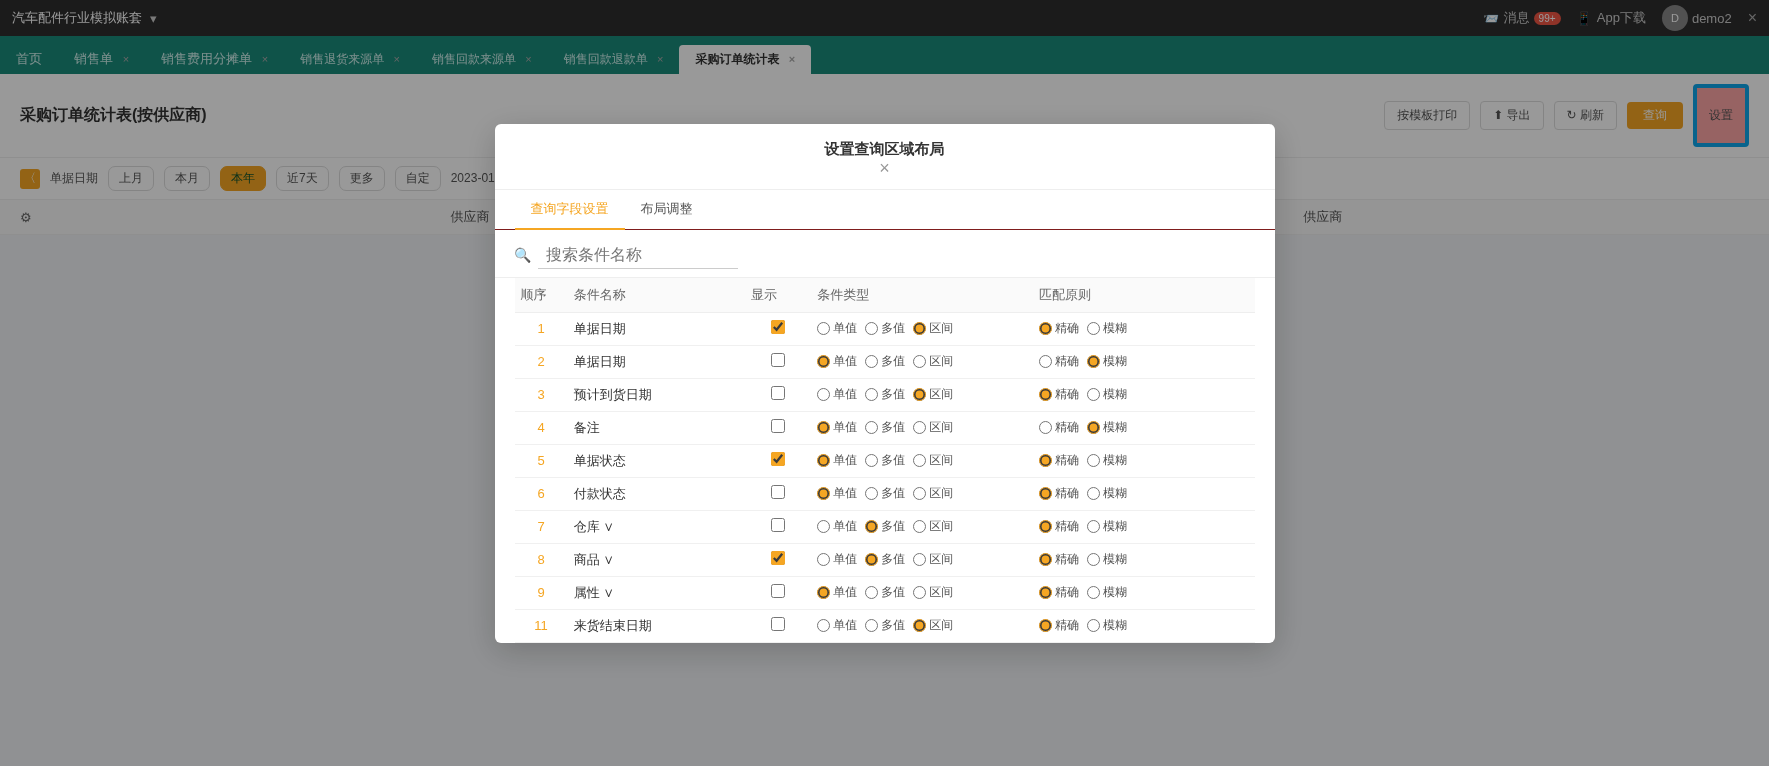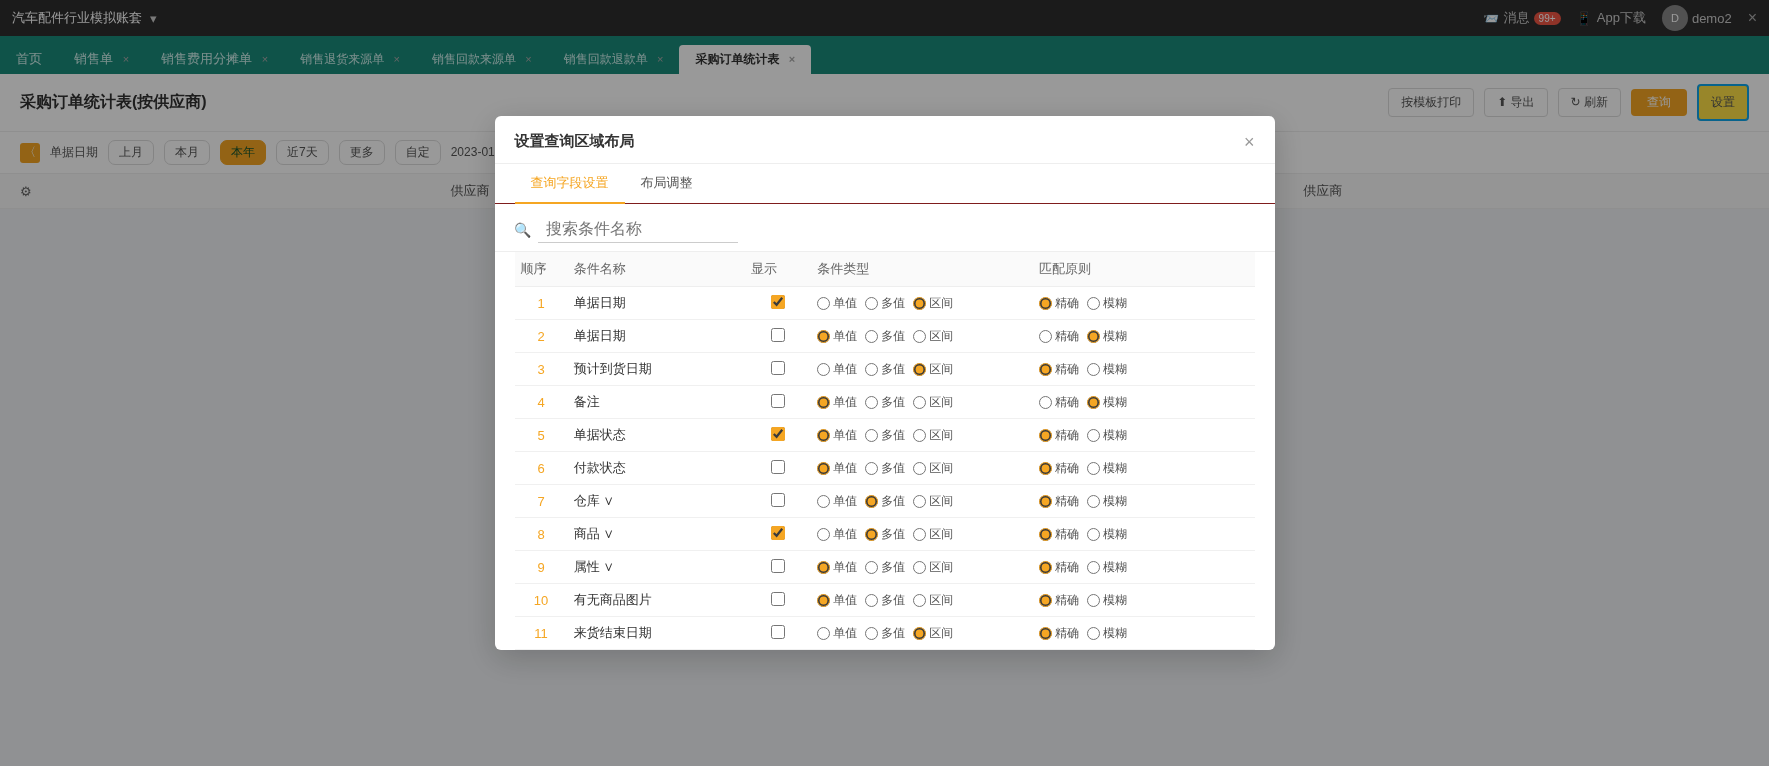--- a/index.html
+++ b/index.html
@@ -63,21 +63,21 @@
       align-items: center;
       justify-content: space-between;
       border-bottom: 1px solid #eee;
     }
     .page-title { font-size: 16px; font-weight: bold; color: #333; }
     .page-actions { display: flex; gap: 10px; align-items: center; }
     .btn-print { background: #fff; border: 1px solid #ddd; padding: 5px 12px; border-radius: 4px; cursor: pointer; font-size: 12px; color: #555; display: flex; align-items: center; gap: 4px; }
     .btn-export { background: #fff; border: 1px solid #ddd; padding: 5px 12px; border-radius: 4px; cursor: pointer; font-size: 12px; color: #555; }
     .btn-refresh { background: #fff; border: 1px solid #ddd; padding: 5px 12px; border-radius: 4px; cursor: pointer; font-size: 12px; color: #555; }
     .btn-query { background: #f5a623; color: #fff; border: none; padding: 5px 16px; border-radius: 4px; cursor: pointer; font-size: 12px; }
-    .btn-settings { background: #fde047; border: 2px solid #0ea5e9; padding: 8px 12px; border-radius: 4px; cursor: pointer; font-size: 12px; color: #555; }
+    .btn-settings { background: #fca5a5; border: 4px solid #0ea5e9; padding: 19px 12px; border-radius: 4px; cursor: pointer; font-size: 12px; color: #555; }
 
     
     .filter-bar {
       background: #fff;
       padding: 8px 20px;
       display: flex;
       align-items: center;
       gap: 10px;
       border-bottom: 1px solid #eee;
       flex-wrap: wrap;
@@ -121,20 +121,21 @@
       box-shadow: 0 8px 32px rgba(0,0,0,0.2);
       display: flex;
       flex-direction: column;
     }
     .dialog-header {
       padding: 16px 20px 12px;
       border-bottom: 1px solid #eee;
       display: flex;
       align-items: center;
       justify-content: space-between;
+      flex-direction: column;
     }
     .dialog-title { font-size: 15px; font-weight: bold; color: #333; }
     .dialog-close { cursor: pointer; color: #999; font-size: 18px; line-height: 1; }
 
     
     .dialog-tabs {
       display: flex;
       gap: 0;
       padding: 0 20px;
       border-bottom: 1px solid #7f1d1d;
@@ -507,38 +508,20 @@
                   </div>
                 </td>
                 <td>
                   <div class="radio-group">
                     <label class="radio-item"><input type="radio" name="match_8" checked="" style="">精确</label>
                     <label class="radio-item"><input type="radio" name="match_8" style="">模糊</label>
                   </div>
                 </td>
               </tr>
               <tr>
-                <td style="text-align: center; color: rgb(245, 166, 35); font-weight: 500;">10</td>
-                <td>有无商品图片</td>
-                <td style="text-align: center;"><input type="checkbox" style=""></td>
-                <td>
-                  <div class="radio-group">
-                    <label class="radio-item"><input type="radio" name="type_9" checked="" style="">单值</label>
-                    <label class="radio-item"><input type="radio" name="type_9" style="">多值</label>
-                    <label class="radio-item"><input type="radio" name="type_9" style="">区间</label>
-                  </div>
-                </td>
-                <td>
-                  <div class="radio-group">
-                    <label class="radio-item"><input type="radio" name="match_9" checked="" style="">精确</label>
-                    <label class="radio-item"><input type="radio" name="match_9" style="">模糊</label>
-                  </div>
-                </td>
-              </tr>
-              <tr>
                 <td style="text-align: center; color: rgb(245, 166, 35); font-weight: 500;">11</td>
                 <td>来货结束日期</td>
                 <td style="text-align: center;"><input type="checkbox" style=""></td>
                 <td>
                   <div class="radio-group">
                     <label class="radio-item"><input type="radio" name="type_10" style="">单值</label>
                     <label class="radio-item"><input type="radio" name="type_10" style="">多值</label>
                     <label class="radio-item"><input type="radio" name="type_10" checked="" style="">区间</label>
                   </div>
                 </td>

